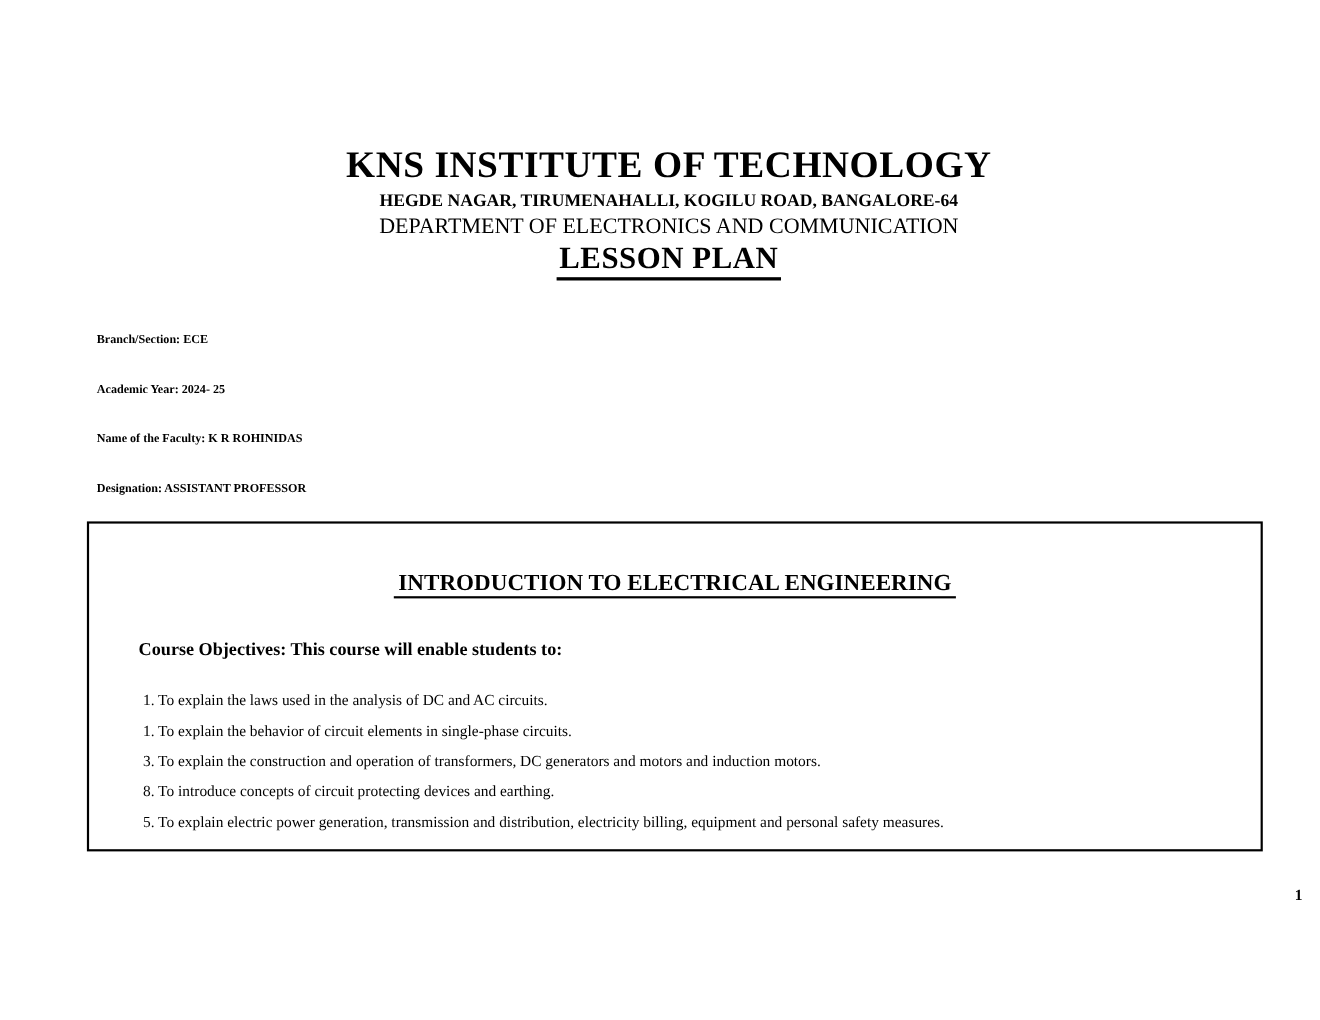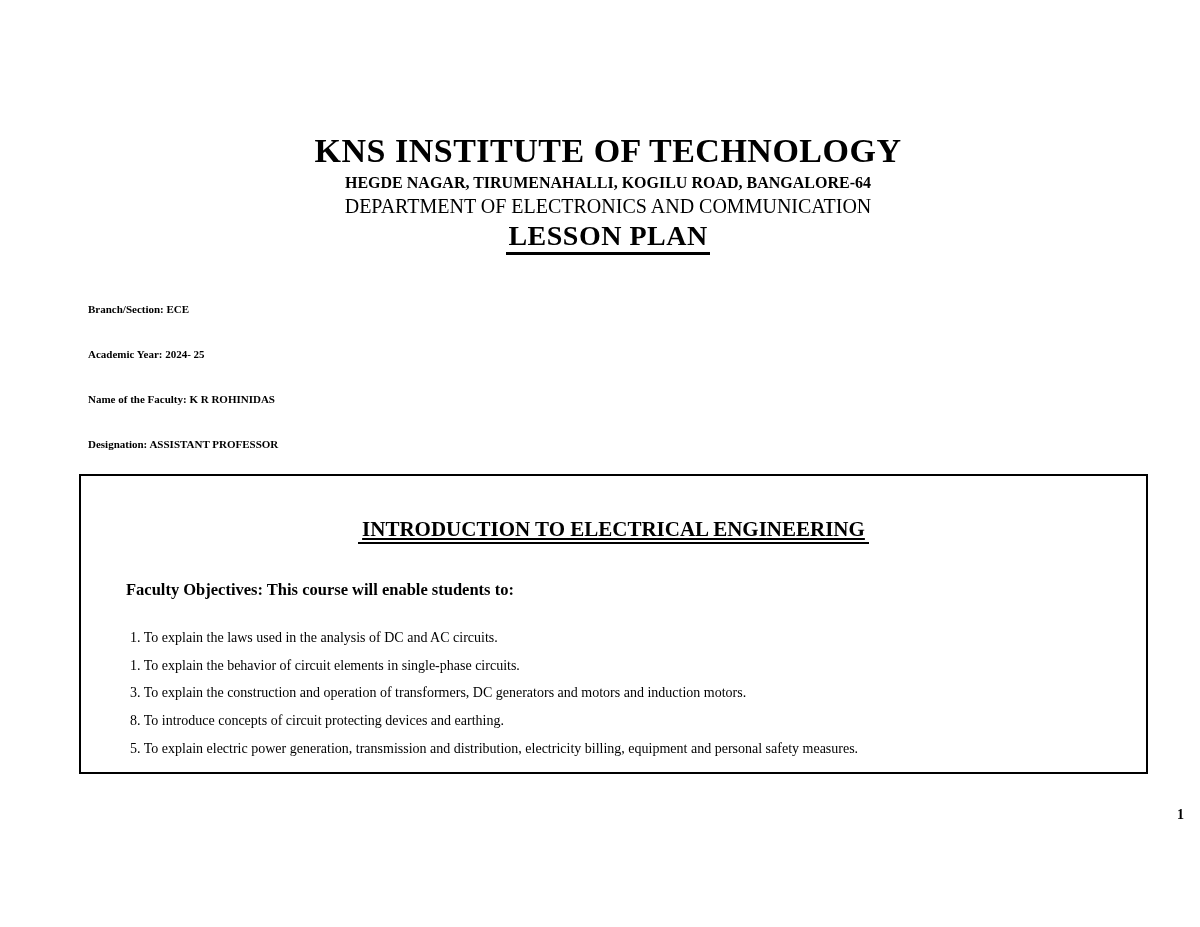--- a/index.html
+++ b/index.html
@@ -79,21 +79,20 @@
     margin-top: 30px;
     text-align: center;
   }
   .course-box-title {
     display: inline-block;
     font-size: 21px;
     font-weight: bold;
     line-height: 23px;
     border-bottom: 2px solid #000000;
     padding-bottom: 1px;
-    text-decoration: underline;
   }
   .objectives-heading {
     margin: 28px 0 0 37px;
     font-size: 16.5px;
     font-weight: bold;
     line-height: 20px;
   }
   .objectives-list {
     margin: 16px 40px 0 37px;
   }
@@ -130,21 +129,21 @@
     <div class="info-line">Academic Year: 2024- 25</div>
     <div class="info-line">Name of the Faculty: K R ROHINIDAS</div>
     <div class="info-line">Designation: ASSISTANT PROFESSOR</div>
   </div>
 
   <div class="course-box">
     <div class="course-box-title-wrap">
       <span class="course-box-title">INTRODUCTION TO ELECTRICAL ENGINEERING</span>
     </div>
 
-    <div class="objectives-heading">Faculty Objectives: This course will enable students to:</div>
+    <div class="objectives-heading">Course Objectives: This course will enable students to:</div>
 
     <div class="objectives-list">
       <div class="objective-item">1. To explain the laws used in the analysis of DC and AC circuits.</div>
       <div class="objective-item">1. To explain the behavior of circuit elements in single-phase circuits.</div>
       <div class="objective-item">3. To explain the construction and operation of transformers, DC generators and motors and induction motors.</div>
       <div class="objective-item">8. To introduce concepts of circuit protecting devices and earthing.</div>
       <div class="objective-item">5. To explain electric power generation, transmission and distribution, electricity billing, equipment and personal safety measures.</div>
     </div>
   </div>
 

